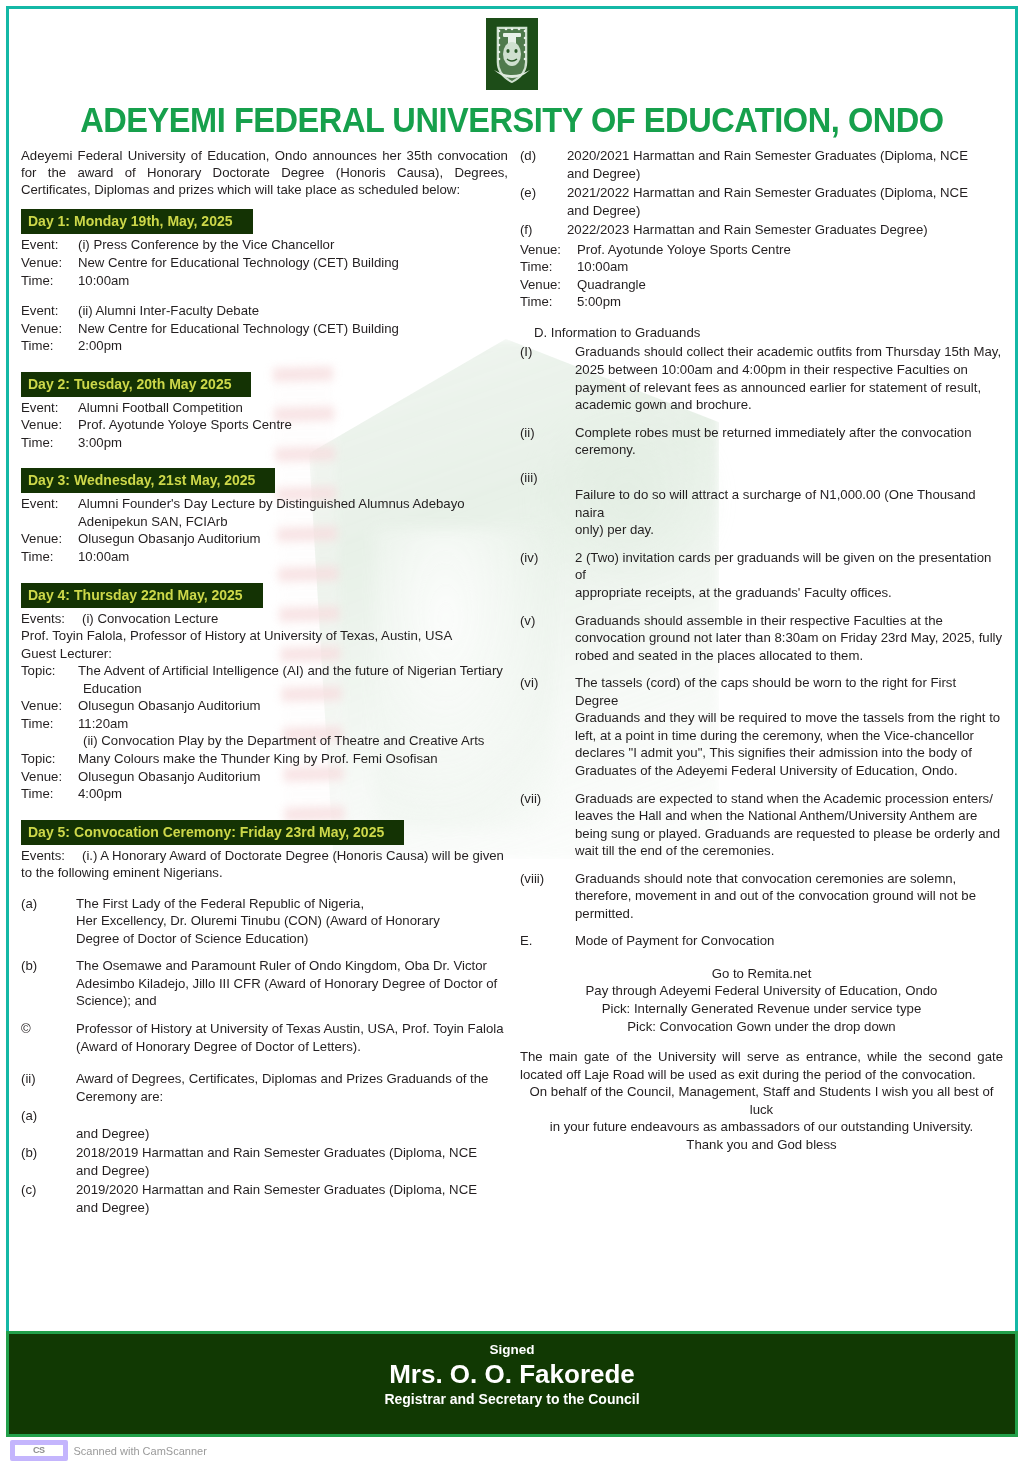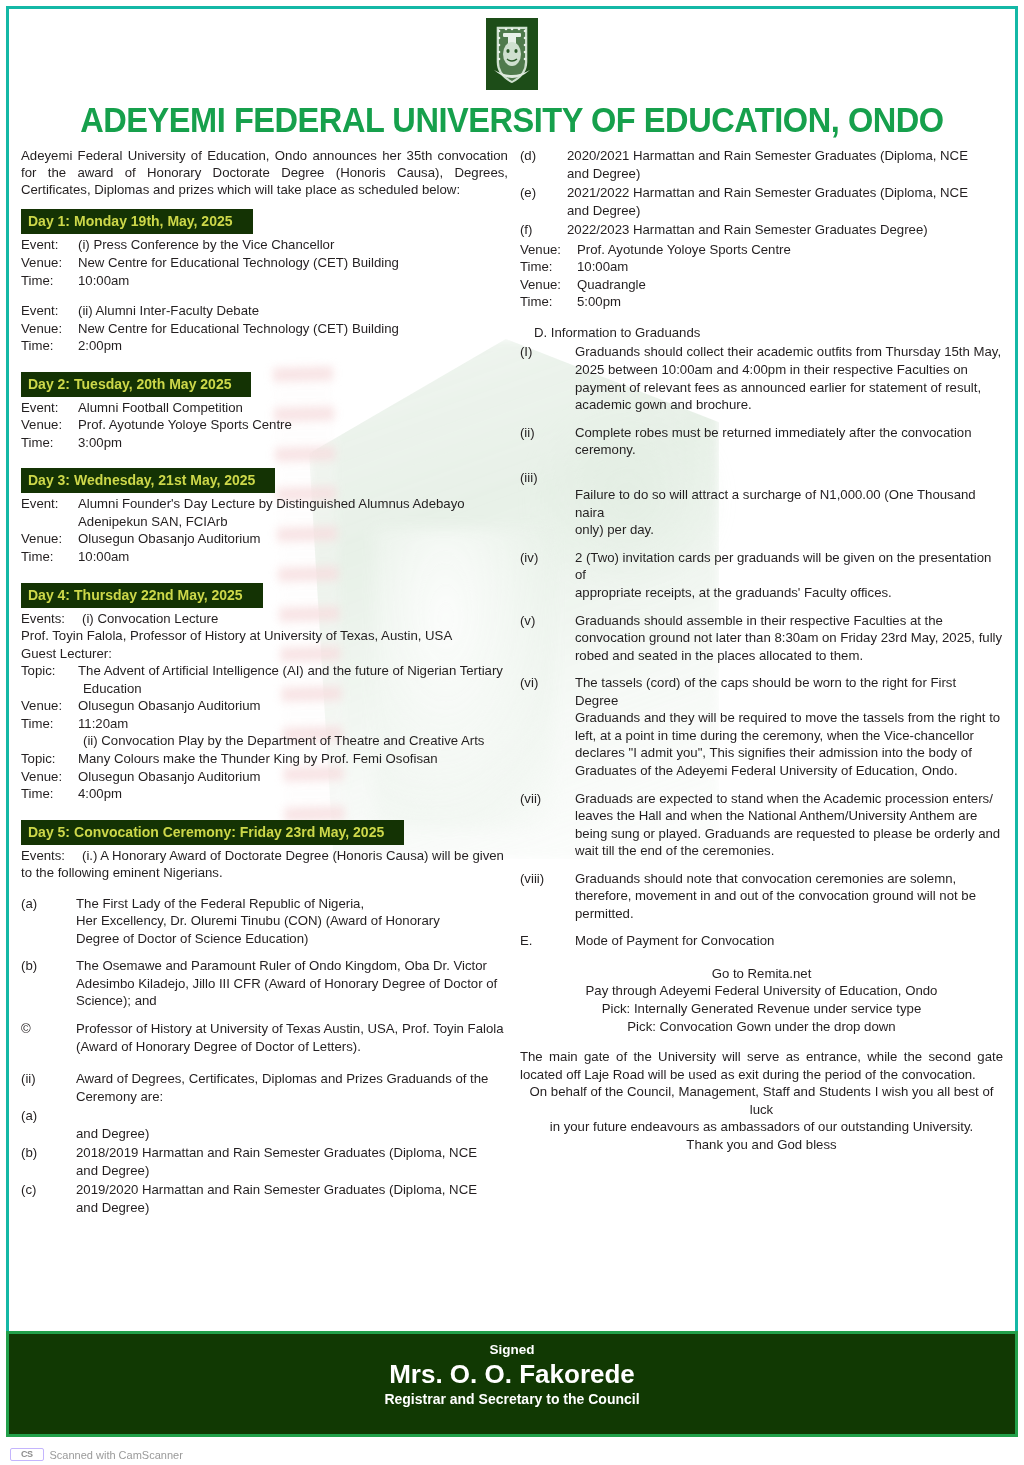--- a/index.html
+++ b/index.html
@@ -137,23 +137,23 @@
   .signbar .s1 { font-size:13.5px; font-weight:bold; line-height:1.2; }
   .signbar .s2 { font-size:26px; font-weight:bold; line-height:1.25; }
   .signbar .s3 { font-size:14px; font-weight:bold; line-height:1.25; }
 
   .watermark {
     position:absolute; left:10px; bottom:4px;
     display:flex; align-items:center; gap:6px;
     color:#9a9a9a; font-size:11px;
   }
   .csbox {
-    border:1px solid #c4b5fd; color:#8d8d8d;
+    border:5px solid #c4b5fd; color:#8d8d8d;
     font-size:9px; font-weight:bold; letter-spacing:-.5px;
-    padding:1px 10px; border-radius:2px; line-height:1;
+    padding:1px 18px; border-radius:2px; line-height:1;
   }
 </style>
 </head>
 <body>
 
 <div class="page">
   <div class="frame">
 
     <div class="ghost">
       <div class="g1"></div>

